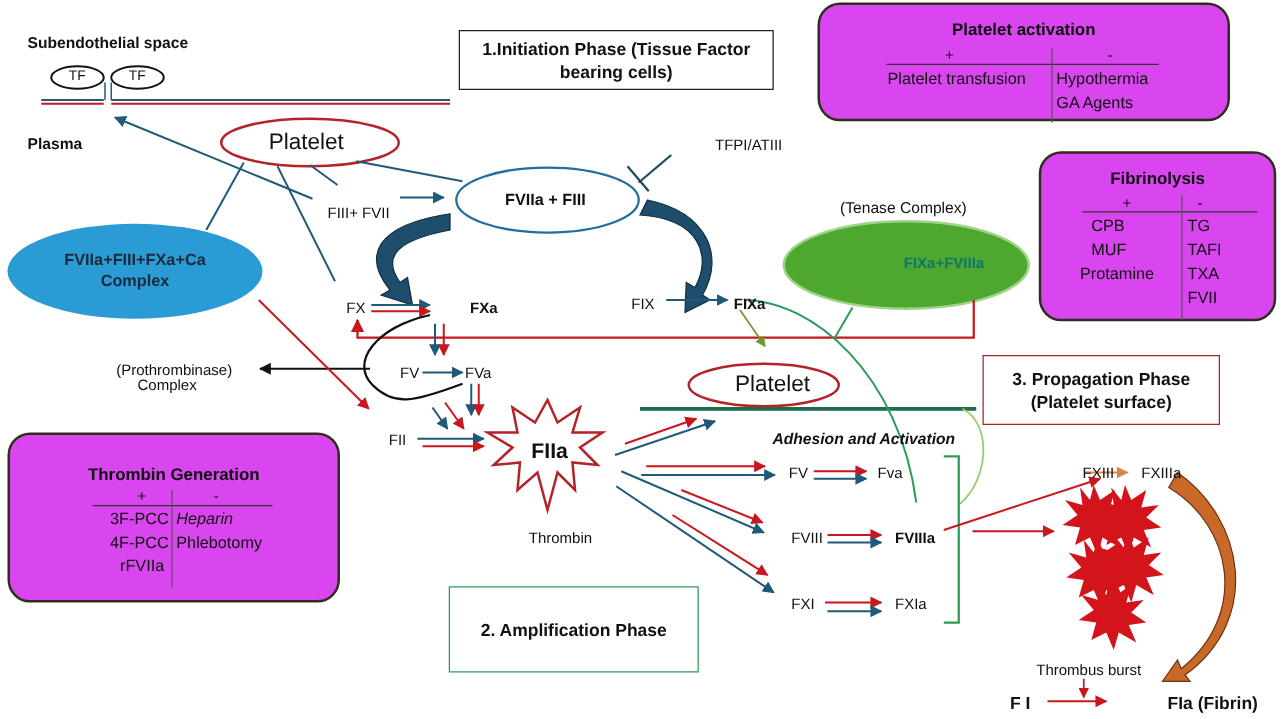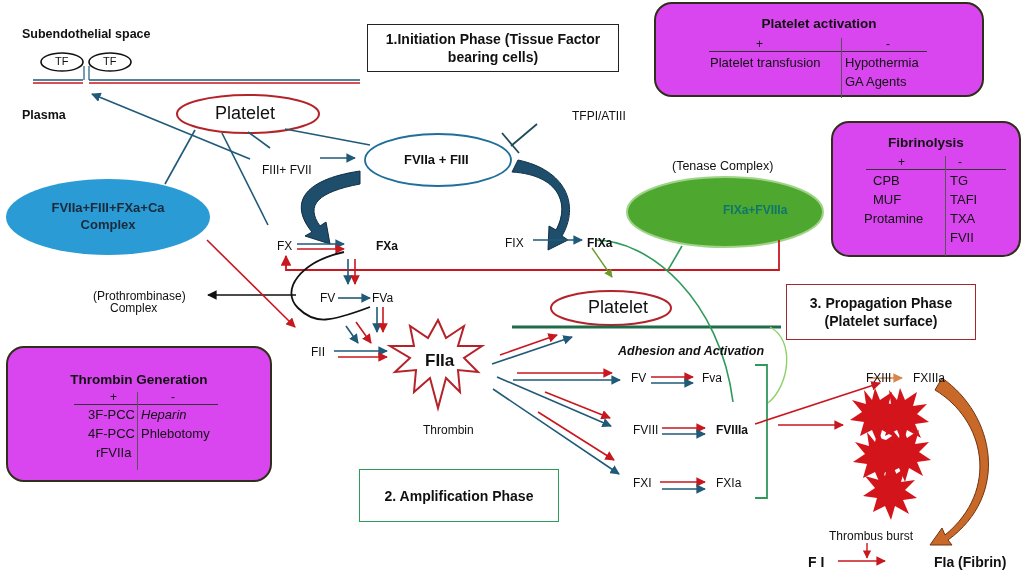--- a/index.html
+++ b/index.html
@@ -189,21 +189,21 @@
 <div class="lbl" style="left:588px;top:298px;font-size:18px;">Platelet</div>
 <div class="lbl bold" style="left:618px;top:345px;font-size:12.5px;font-style:italic;">Adhesion and Activation</div>
 
 <div class="lbl" style="left:631px;top:372px;">FV</div>
 <div class="lbl" style="left:702px;top:372px;">Fva</div>
 <div class="lbl" style="left:633px;top:424px;">FVIII</div>
 <div class="lbl bold" style="left:716px;top:424px;">FVIIIa</div>
 <div class="lbl" style="left:633px;top:477px;">FXI</div>
 <div class="lbl" style="left:716px;top:477px;">FXIa</div>
 
-<div class="box" style="left:359px;top:469px;width:200px;height:53px;border:1.5px solid #2e9a5a;background:#fff;">2. Amplification Phase</div>
+<div class="box" style="left:359px;top:469px;width:200px;height:69px;border:1.5px solid #2e9a5a;background:#fff;">2. Amplification Phase</div>
 <div class="box" style="left:786px;top:284px;width:190px;height:56px;border:1.5px solid #a3272b;background:#fff;">3. Propagation Phase (Platelet surface)</div>
 
 <div class="lbl" style="left:833px;top:372px;margin-left:33px;">FXIII</div>
 <div class="lbl" style="left:913px;top:372px;">FXIIIa</div>
 
 <div class="lbl" style="left:829px;top:530px;font-size:12px;">Thrombus burst</div>
 <div class="lbl bold" style="left:808px;top:555px;font-size:14px;">F I</div>
 <div class="lbl bold" style="left:898px;top:555px;font-size:14px;padding-left:36px;">FIa (Fibrin)</div>
 
 <div class="ybox" style="left:654px;top:2px;width:330px;height:95px;">

